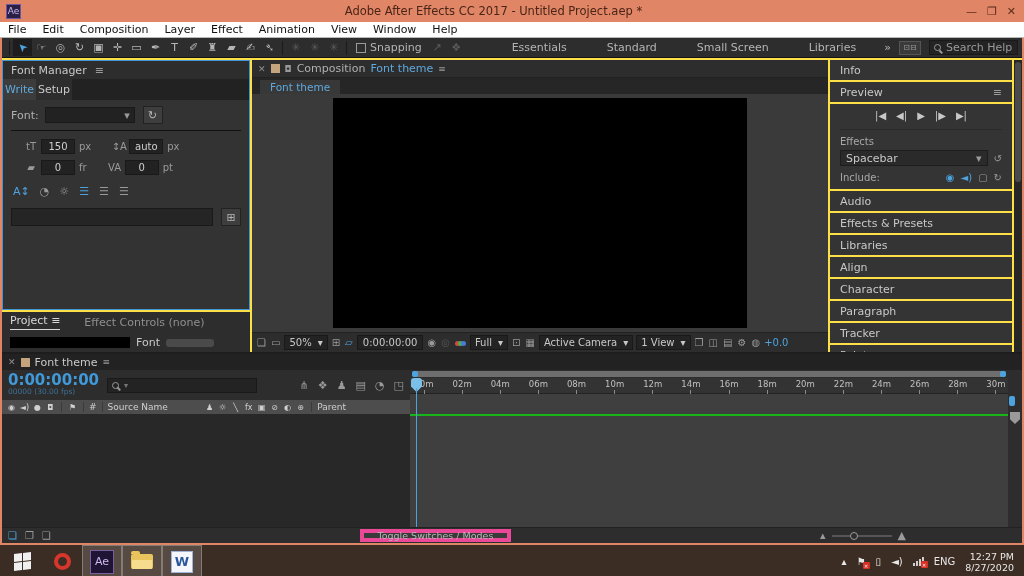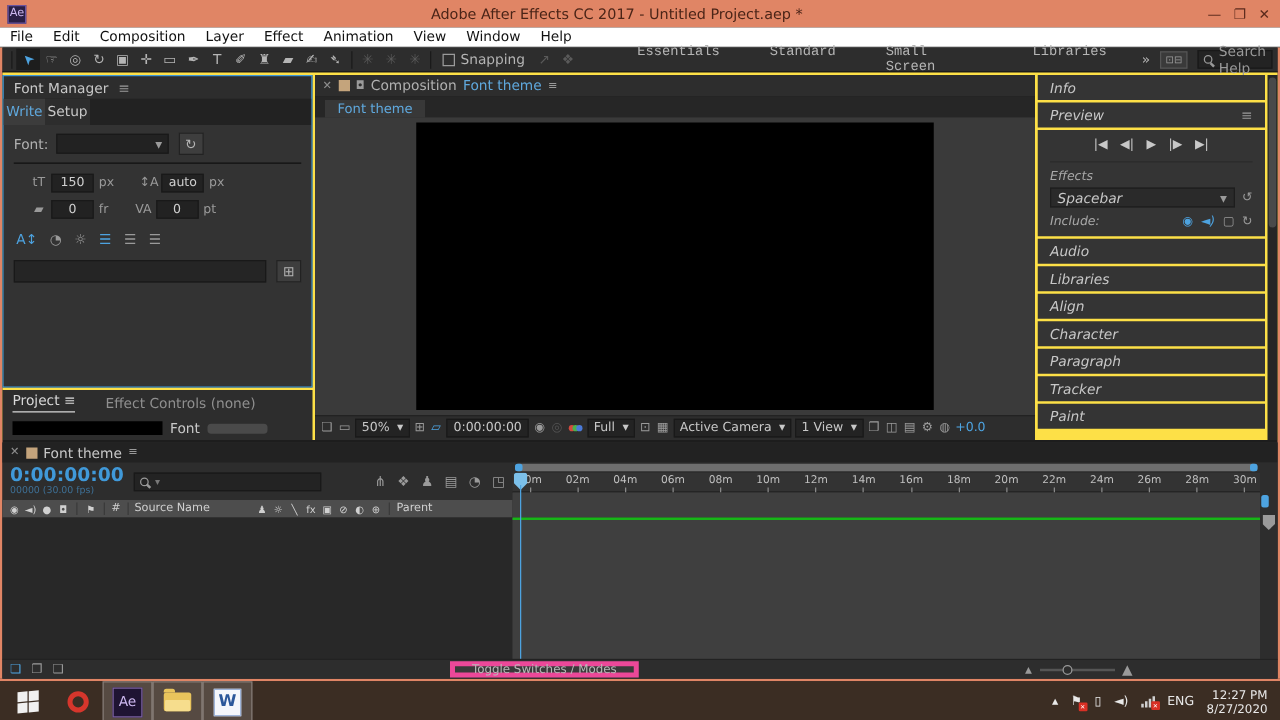--- a/index.html
+++ b/index.html
@@ -26,21 +26,21 @@
   .toolbar { height:20px; background:#2d2d2d; display:flex; align-items:center; padding:0 4px;
     border-bottom:1px solid #161616; }
   .tool { width:19px; height:17px; display:flex; align-items:center; justify-content:center;
     color:#b5b5b5; font-size:11px; }
   .tool.active { background:#1d1d1d; color:#4da3e0; }
   .tool .rot { display:inline-block; transform:rotate(-135deg); }
   .tool.dim { color:#5a5a5a; }
   .tb-sep { width:1px; height:14px; background:#1a1a1a; margin:0 3px; }
   .snap-box { width:10px; height:10px; border:1px solid #9a9a9a; margin:0 4px 0 6px; }
   .snap-label { color:#b5b5b5; margin-right:6px; }
-  .workspaces { display:flex; margin-left:26px;font-family:Liberation Mono, monospace; }
+  .workspaces { display:flex; margin-left:26px; }
   .workspaces span { color:#b5b5b5; margin:0 20px; font-size:11px; }
   .chevrons { color:#b5b5b5; margin:0 8px; }
   .ws-icon { width:22px; height:14px; background:#3a3a3a; border:1px solid #555; color:#9a9a9a;
     font-size:8px; display:flex; align-items:center; justify-content:center; margin-right:8px; }
   .searchbox { flex:1; max-width:150px; height:15px; background:#232323; border:1px solid #191919;
     display:flex; align-items:center; padding:0 4px; color:#9a9a9a; }
   .mag { width:7px; height:7px; border:1.5px solid #9a9a9a; border-radius:50%; position:relative;
     margin-right:5px; flex:none; }
   .mag::after { content:""; position:absolute; width:4px; height:1.5px; background:#9a9a9a;
     bottom:-2px; right:-3px; transform:rotate(45deg); }
@@ -103,21 +103,21 @@
   .comp-bar .ic { color:#9a9a9a; font-size:10px; padding:0 1px; }
   .comp-bar .ic.blue { color:#4da3e0; }
   .cb-drop { height:15px; background:#232323; border:1px solid #191919; display:flex; align-items:center;
     gap:6px; padding:0 4px; color:#c8c8c8; }
   .cb-field { height:15px; background:#232323; border:1px solid #191919; display:flex; align-items:center;
     padding:0 5px; color:#c8c8c8; }
   .dot { width:5px; height:5px; border-radius:50%; display:inline-block; }
   .exposure { color:#4da3e0; }
 
   
-  .rp-stack { flex:1; display:flex; flex-direction:column; gap:2px; overflow:hidden;font-style:italic; }
+  .rp-stack { flex:1; display:flex; flex-direction:column; gap:2px; overflow:hidden; }
   .rp-header { height:20px; background:#343434; display:flex; align-items:center; padding:0 10px;
     color:#c8c8c8; flex:none; }
   .rp-header .ham { margin-left:auto; color:#9a9a9a; }
   .preview-body { background:#343434; padding:2px 10px 6px; flex:none; }
   .transport { display:flex; justify-content:center; gap:10px; padding:4px 0 8px; color:#c8c8c8;
     font-size:10px; border-bottom:1px solid #2a2a2a; }
   .shortcut-label { color:#a8a8a8; font-size:10px; margin:6px 0 3px; }
   .sc-row { display:flex; align-items:center; gap:6px; }
   .sc-drop { flex:1; height:16px; background:#2a2a2a; border:1px solid #1d1d1d; display:flex;
     align-items:center; padding:0 5px; color:#c8c8c8; }
@@ -517,20 +517,23 @@
 
               <span class="inc-ic">↻</span>
 
           </div>
         </div>
 
           <div class="rp-header">
             <span>Audio</span>
           </div>
 
+          <div class="rp-header">
+            <span>Effects &amp; Presets</span>
+          </div>
 
           <div class="rp-header">
             <span>Libraries</span>
           </div>
 
           <div class="rp-header">
             <span>Align</span>
           </div>
 
           <div class="rp-header">

